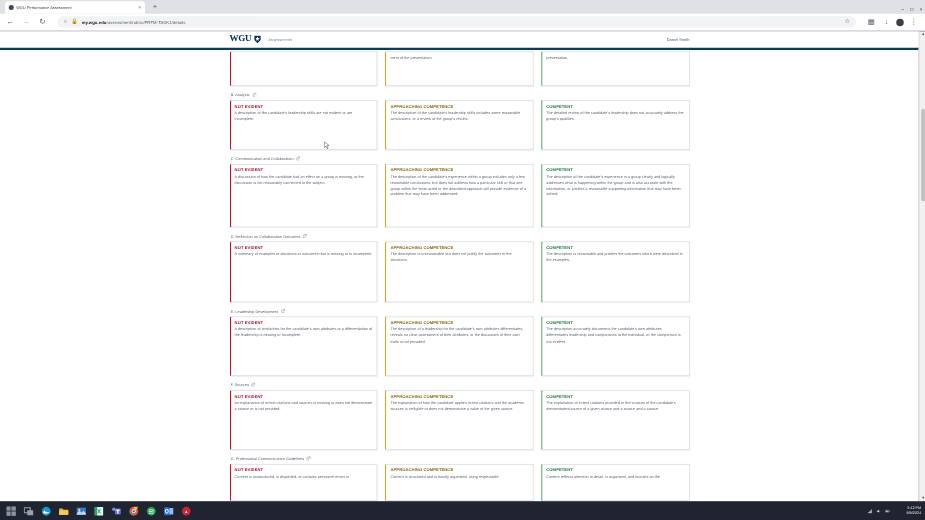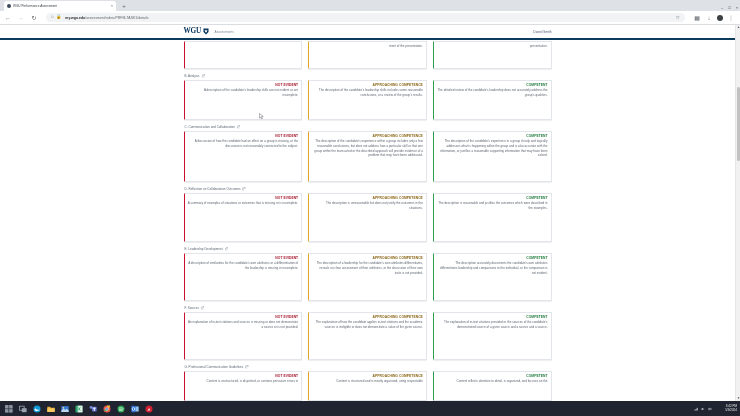--- a/index.html
+++ b/index.html
@@ -68,21 +68,20 @@
   .tb-right { display: flex; align-items: center; gap: 4px; padding-right: 1px; }
   .avatar-ico {
     width: 6px; height: 6px; border-radius: 50%; background: #3c4043;
   }
   .chrome-sep { height: 1px; background: #dadce0; flex: none; }
 
   
   .viewport {
     flex: 1; background: #701a75; position: relative; overflow: hidden;
     display: flex;
-    text-align: right;
   }
   .page {
     flex: 1; position: relative; background: #ffffff;
   }
 
   
   .site-header {
     height: 13px; background: #ffffff; display: flex; align-items: center;
     position: relative;
   }

